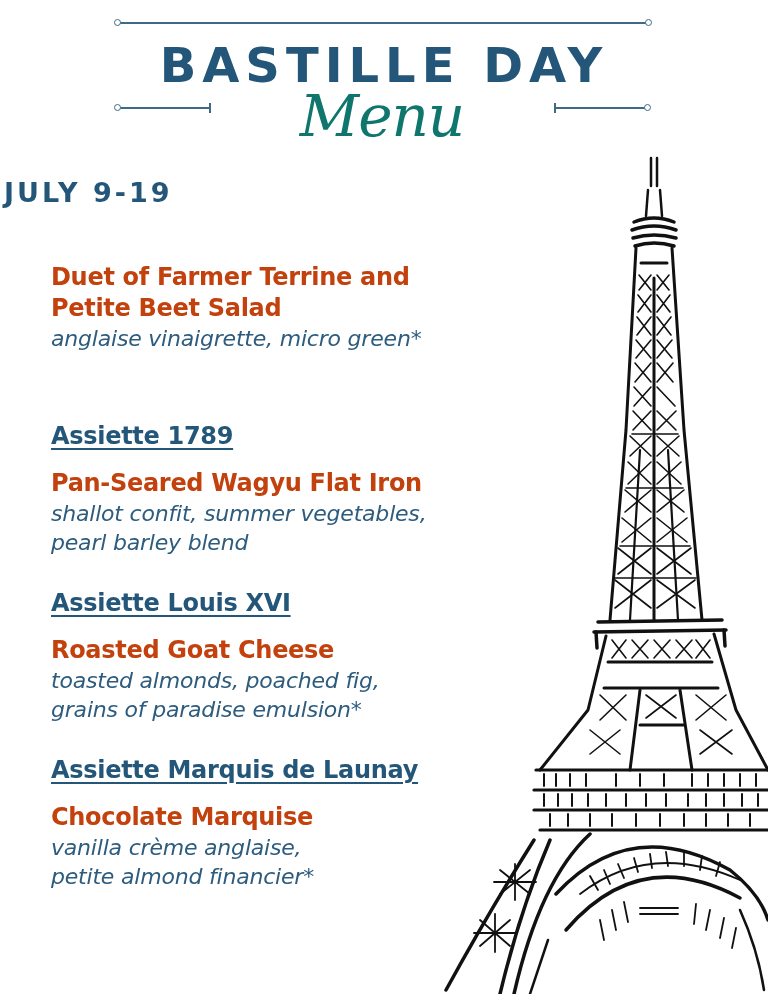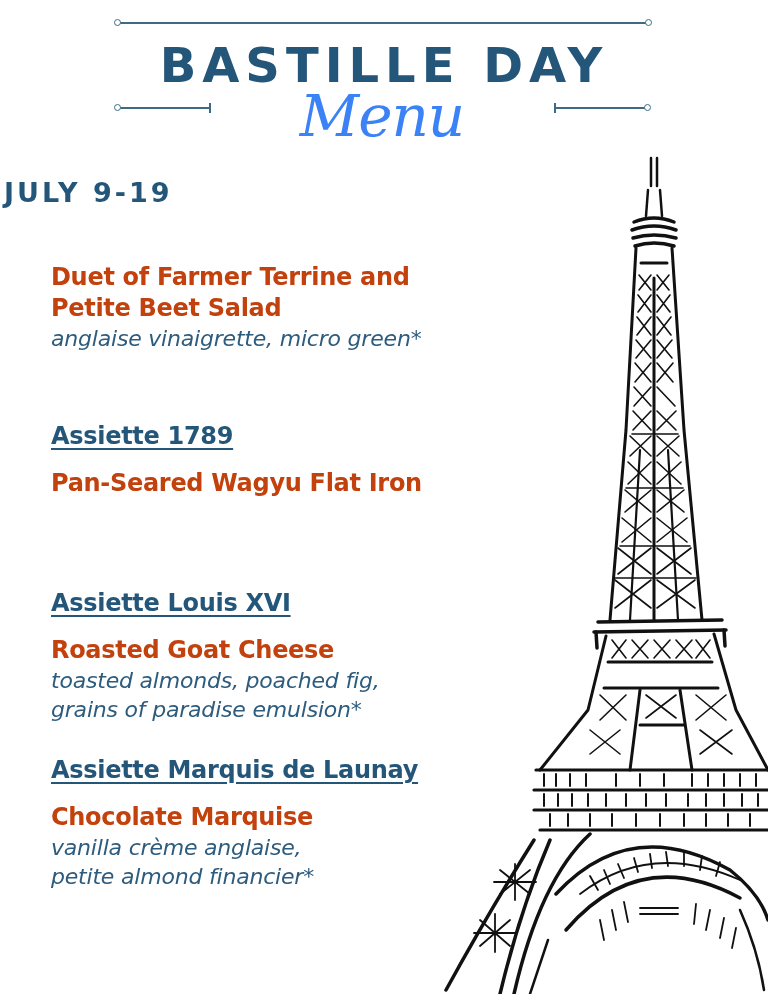--- a/index.html
+++ b/index.html
@@ -65,21 +65,21 @@
     }
     .script {
       position: absolute;
       left: 0;
       top: 78px;
       width: 764px;
       text-align: center;
       font-family: "DejaVu Serif", serif;
       font-style: italic;
       font-size: 58px;
-      color: #3b82f6;
+      color: #0f766e;
       line-height: 76px;
       letter-spacing: -1px;
     }
     .dates {
       position: absolute;
       left: 4px;
       top: 173px;
       width: 636px;
       text-align: left;
       font-family: "DejaVu Sans", sans-serif;
@@ -183,20 +183,24 @@
       </div>
       <div class="dish-desc">
         <div>anglaise vinaigrette, micro green*</div>
       </div>
     </div>
 
     <div class="course c2">
       <div class="course-title">Assiette 1789</div>
       <div class="dish-name">
         <div>Pan-Seared Wagyu Flat Iron</div>
+      </div>
+      <div class="dish-desc">
+        <div>shallot confit, summer vegetables,</div>
+        <div>pearl barley blend</div>
       </div>
     </div>
 
     <div class="course c3">
       <div class="course-title">Assiette Louis XVI</div>
       <div class="dish-name">
         <div>Roasted Goat Cheese</div>
       </div>
       <div class="dish-desc">
         <div>toasted almonds, poached fig,</div>

